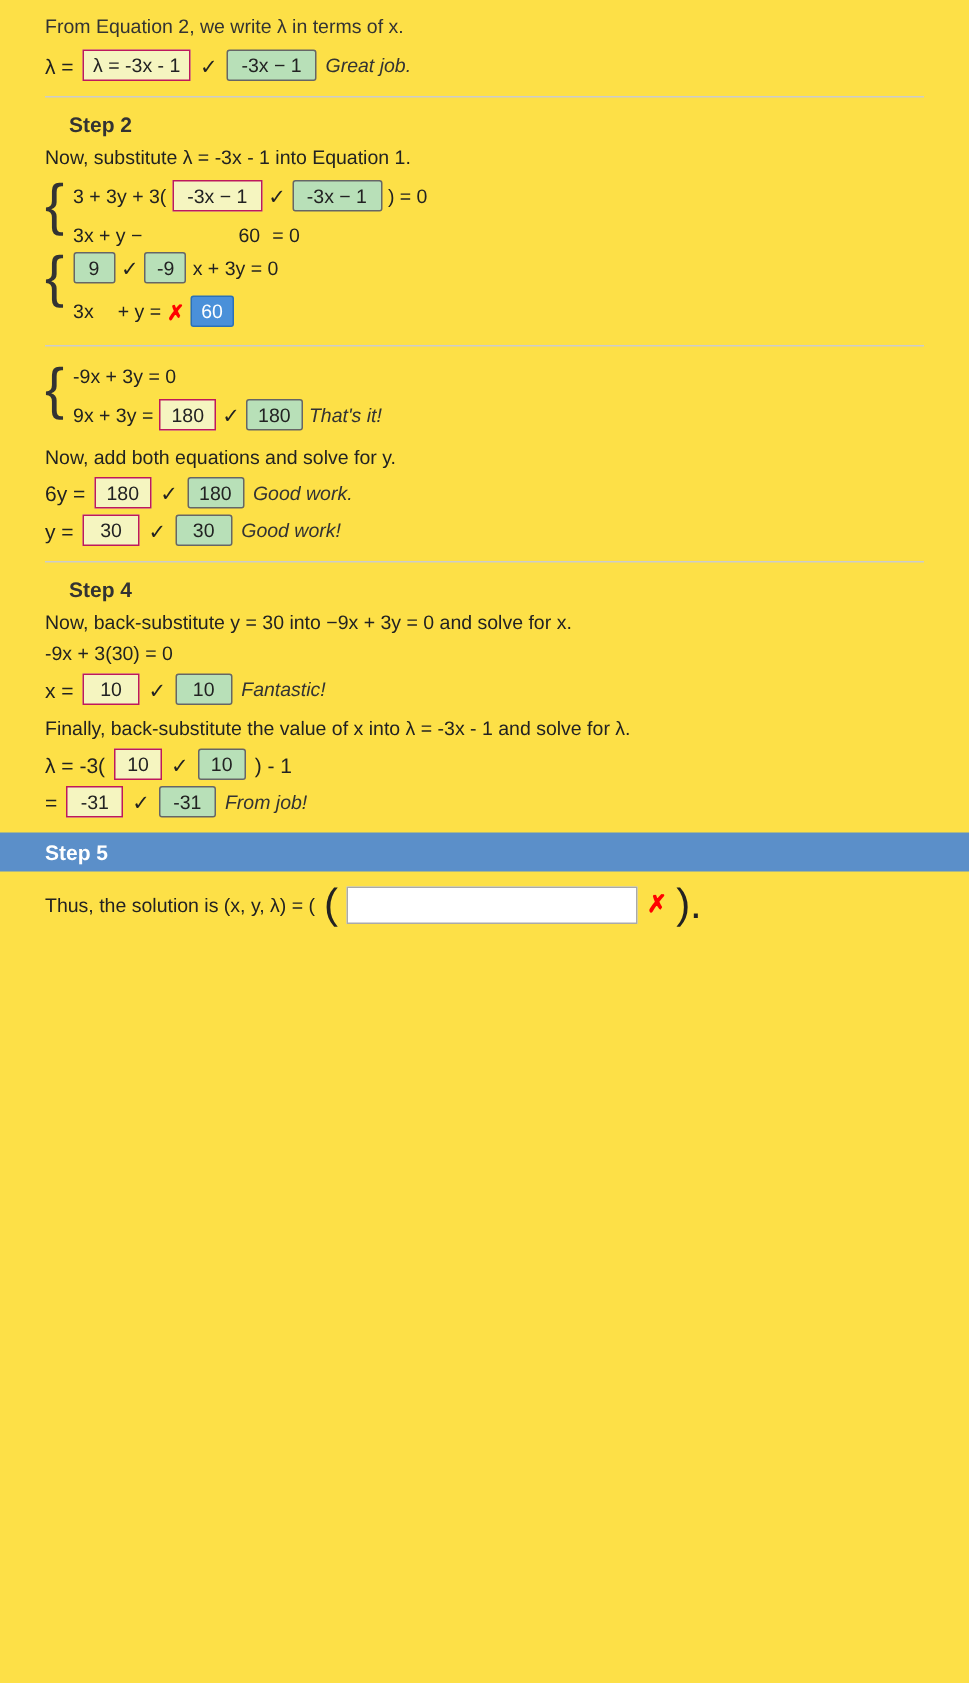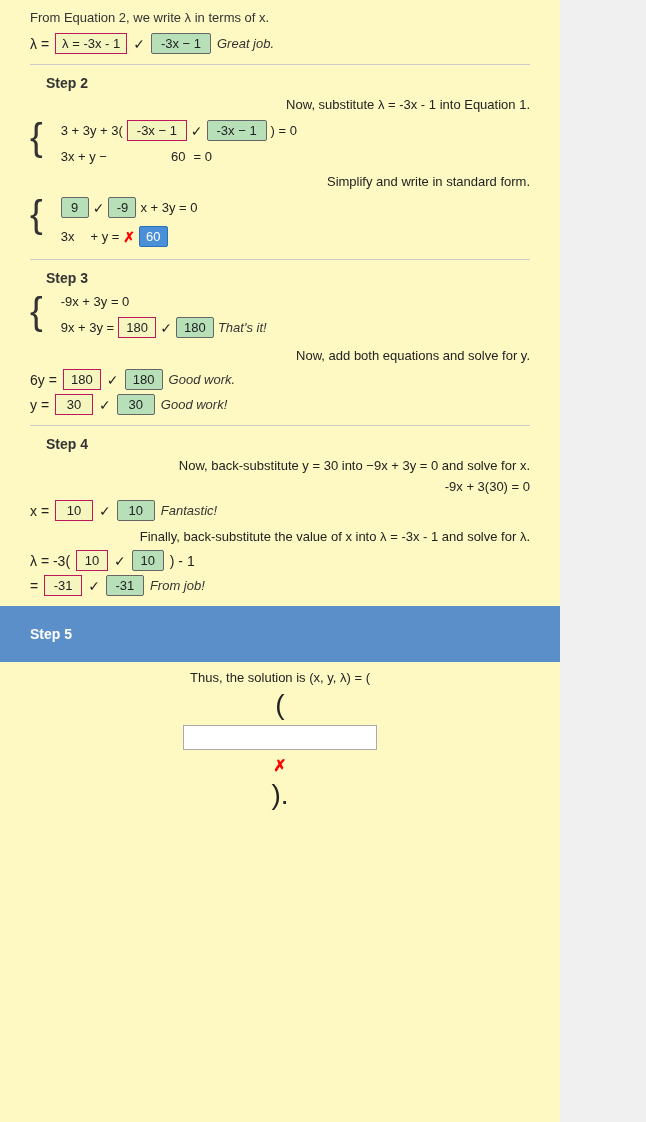--- a/index.html
+++ b/index.html
@@ -5,22 +5,22 @@
     * { box-sizing: border-box; margin: 0; padding: 0; }
     body {
       font-family: Arial, sans-serif;
       font-size: 14px;
       background: #f0f0f0;
       width: 646px;
       min-height: 1122px;
       color: #222;
     }
     .page {
-      background: #fef9c3;
-      width: 560px;
+      background: #fde047;
+      width: 646px;
       min-height: 1122px;
       padding: 10px 30px 20px 30px;
     }
     .intro-line {
       font-size: 13px;
       color: #333;
       margin-bottom: 8px;
     }
     .equation-row {
       display: flex;
@@ -67,21 +67,20 @@
     }
     .step-label {
       font-size: 14px;
       font-weight: bold;
       color: #333;
       margin: 10px 0 6px 16px;
     }
     .step-text {
       font-size: 13px;
       margin-bottom: 6px;
-      text-align: right;
     }
     .divider {
       border: none;
       border-top: 1px solid #ccc;
       margin: 10px 0;
     }
     .brace-row {
       display: flex;
       align-items: center;
       gap: 4px;
@@ -97,43 +96,41 @@
     .brace-wrapper {
       display: flex;
       align-items: stretch;
       gap: 2px;
     }
     .brace-lines {
       display: flex;
       flex-direction: column;
       gap: 4px;
       justify-content: center;
-      margin-left: 12px;
     }
     .x-mark {
       color: red;
       font-weight: bold;
       font-size: 14px;
     }
     .step5-bar {
       background: #5b8fc9;
       color: #fff;
       font-weight: bold;
       font-size: 14px;
-      padding: 20px 10px;
+      padding: 5px 10px;
       margin: 10px -30px 8px -30px;
       padding-left: 30px;
     }
     .solution-row {
       display: flex;
       align-items: center;
       gap: 6px;
       font-size: 13px;
       margin-top: 8px;
-      flex-direction: column;
     }
     .solution-input {
       border: 1px solid #aaa;
       padding: 4px 8px;
       min-width: 120px;
       font-size: 13px;
       background: #fff;
     }
     .paren {
       font-size: 28px;
@@ -175,21 +172,20 @@
         </div>
 
         <div class="brace-row">
           <span>3x + y −</span>
           <span style="margin-left:60px;">60</span>
           <span style="margin-left:4px;">= 0</span>
         </div>
       </div>
     </div>
 
-    <p class="step-text" style="margin-top:8px;">Simplify and write in standard form.</p>
 
     <div class="brace-wrapper">
       <span class="big-brace">{</span>
       <div class="brace-lines">
 
         <div class="brace-row">
           <span class="input-box-green" style="min-width:28px;">9</span>
           <span class="check-mark">✓</span>
           <span class="input-box-green" style="min-width:28px;">-9</span>
           <span>x + 3y = 0</span>
@@ -201,21 +197,20 @@
           <span class="x-mark">✗</span>
           <span class="input-box-blue" style="min-width:28px;">60</span>
         </div>
       </div>
     </div>
   </div>
 
   <hr class="divider">
 
   <div>
-    <div class="step-label">Step 3</div>
 
     <div class="brace-wrapper">
       <span class="big-brace">{</span>
       <div class="brace-lines">
         <div class="brace-row">
           <span>-9x + 3y = 0</span>
         </div>
         <div class="brace-row">
           <span>9x + 3y = </span>
           <span class="input-box" style="background:#f5f5c0;min-width:38px;">180</span>

